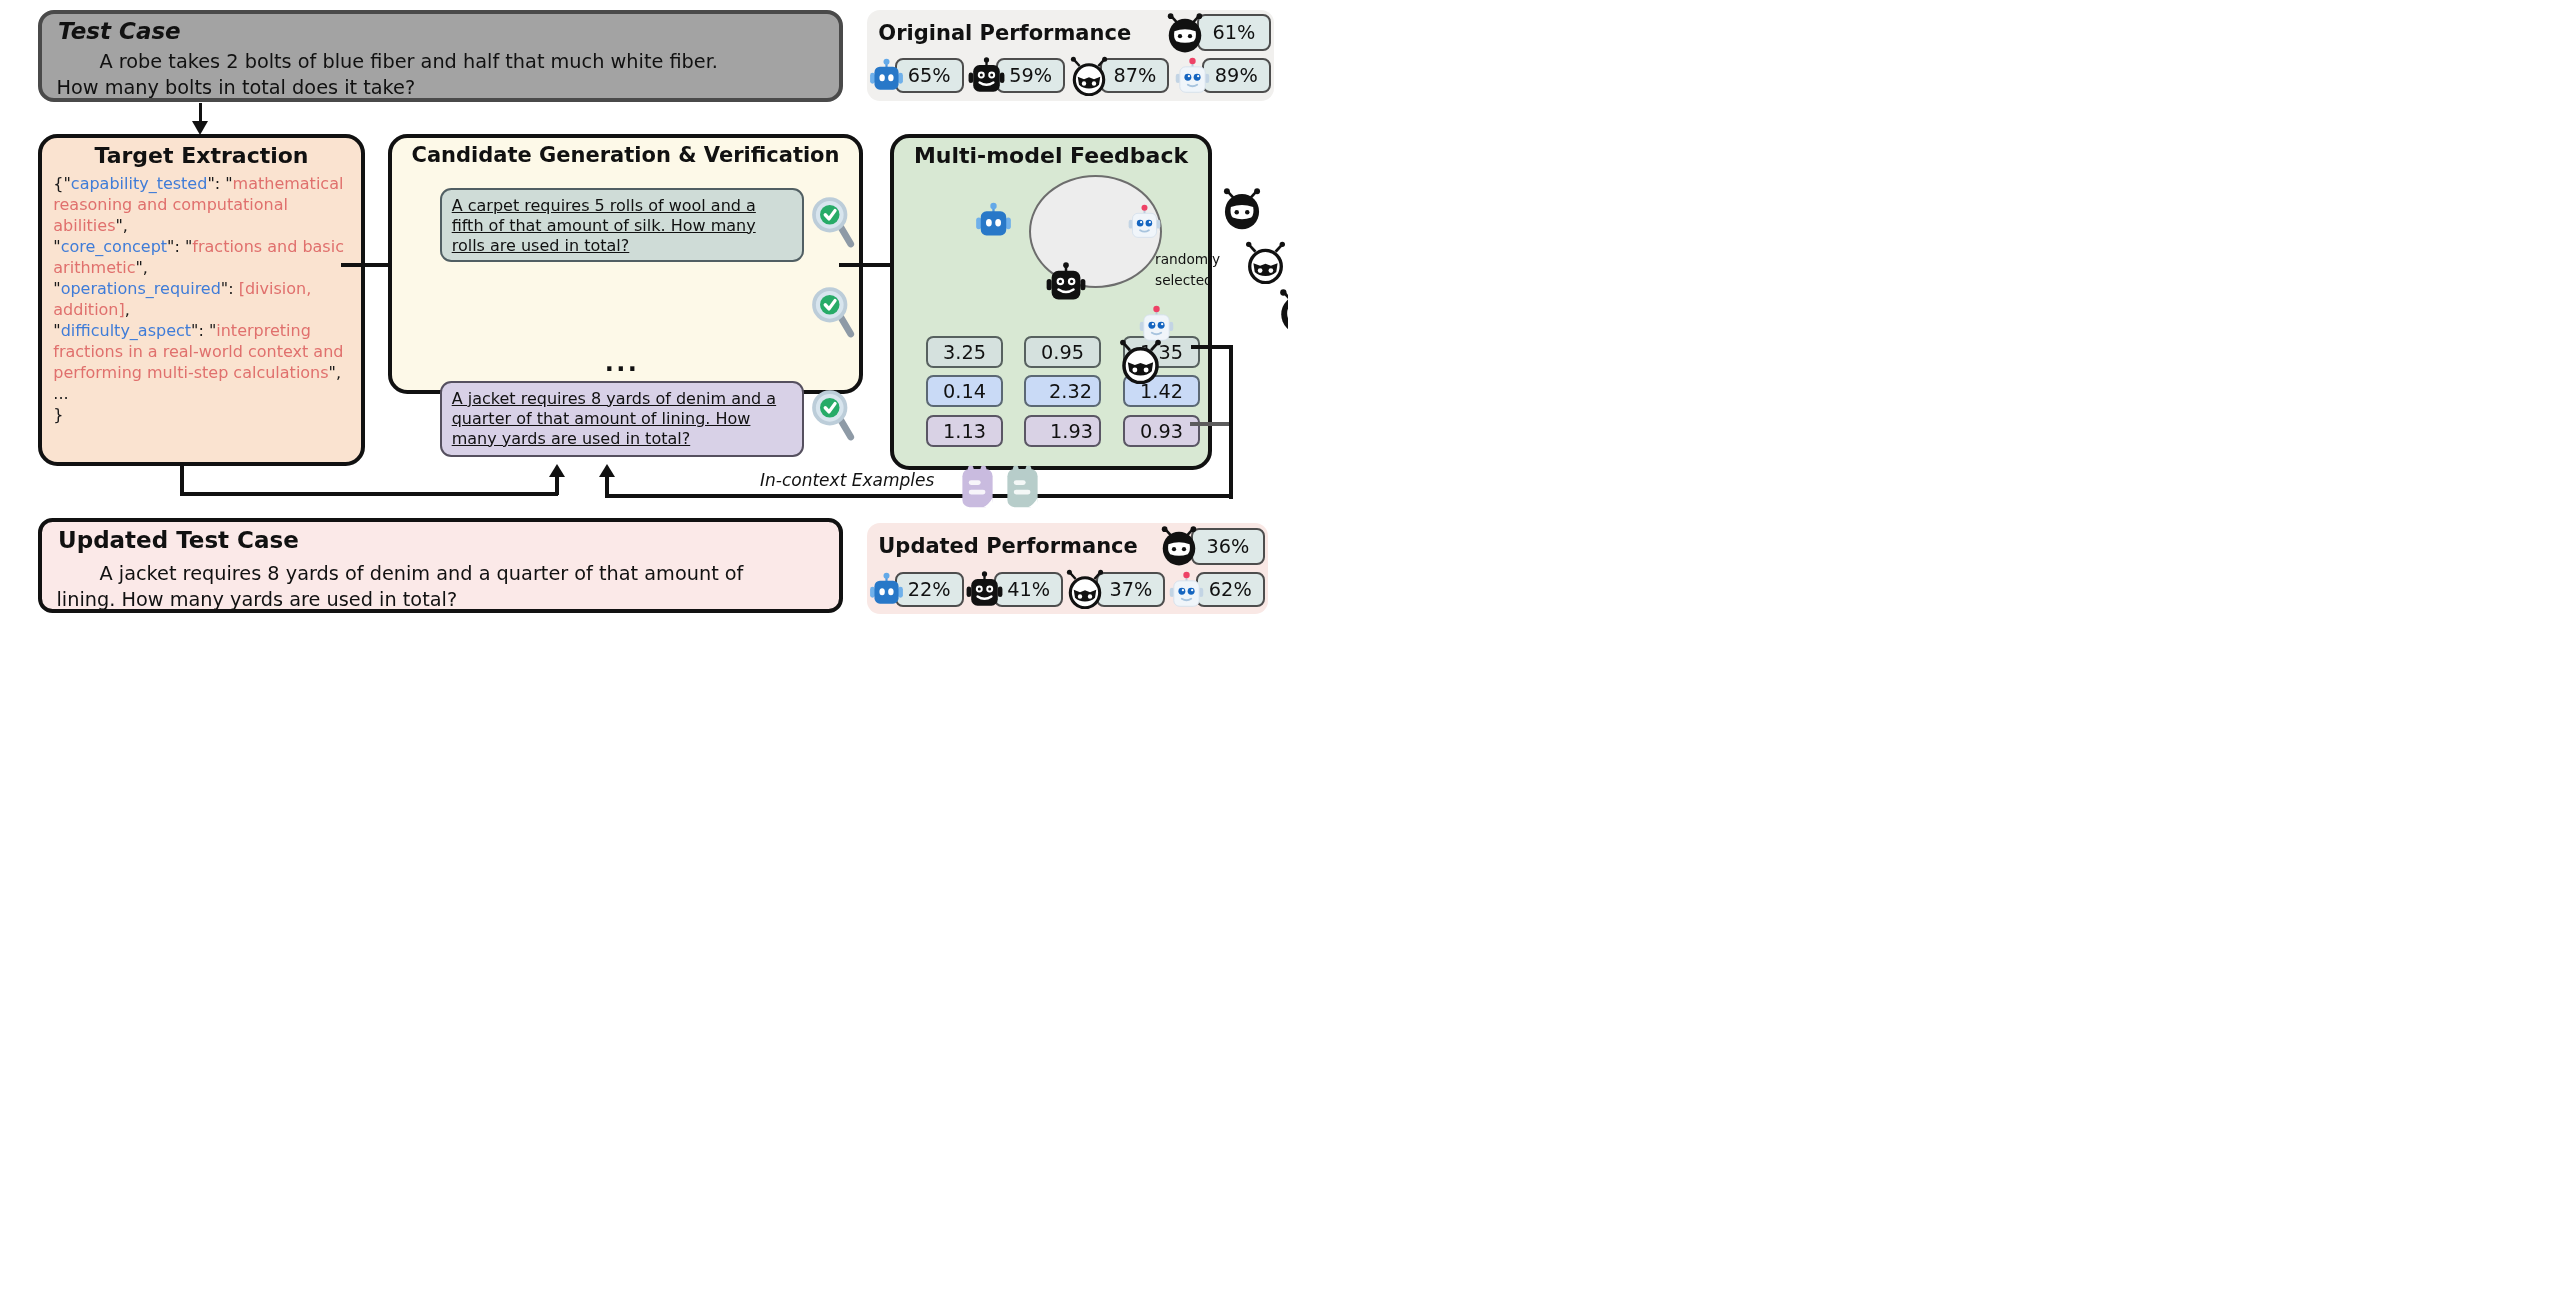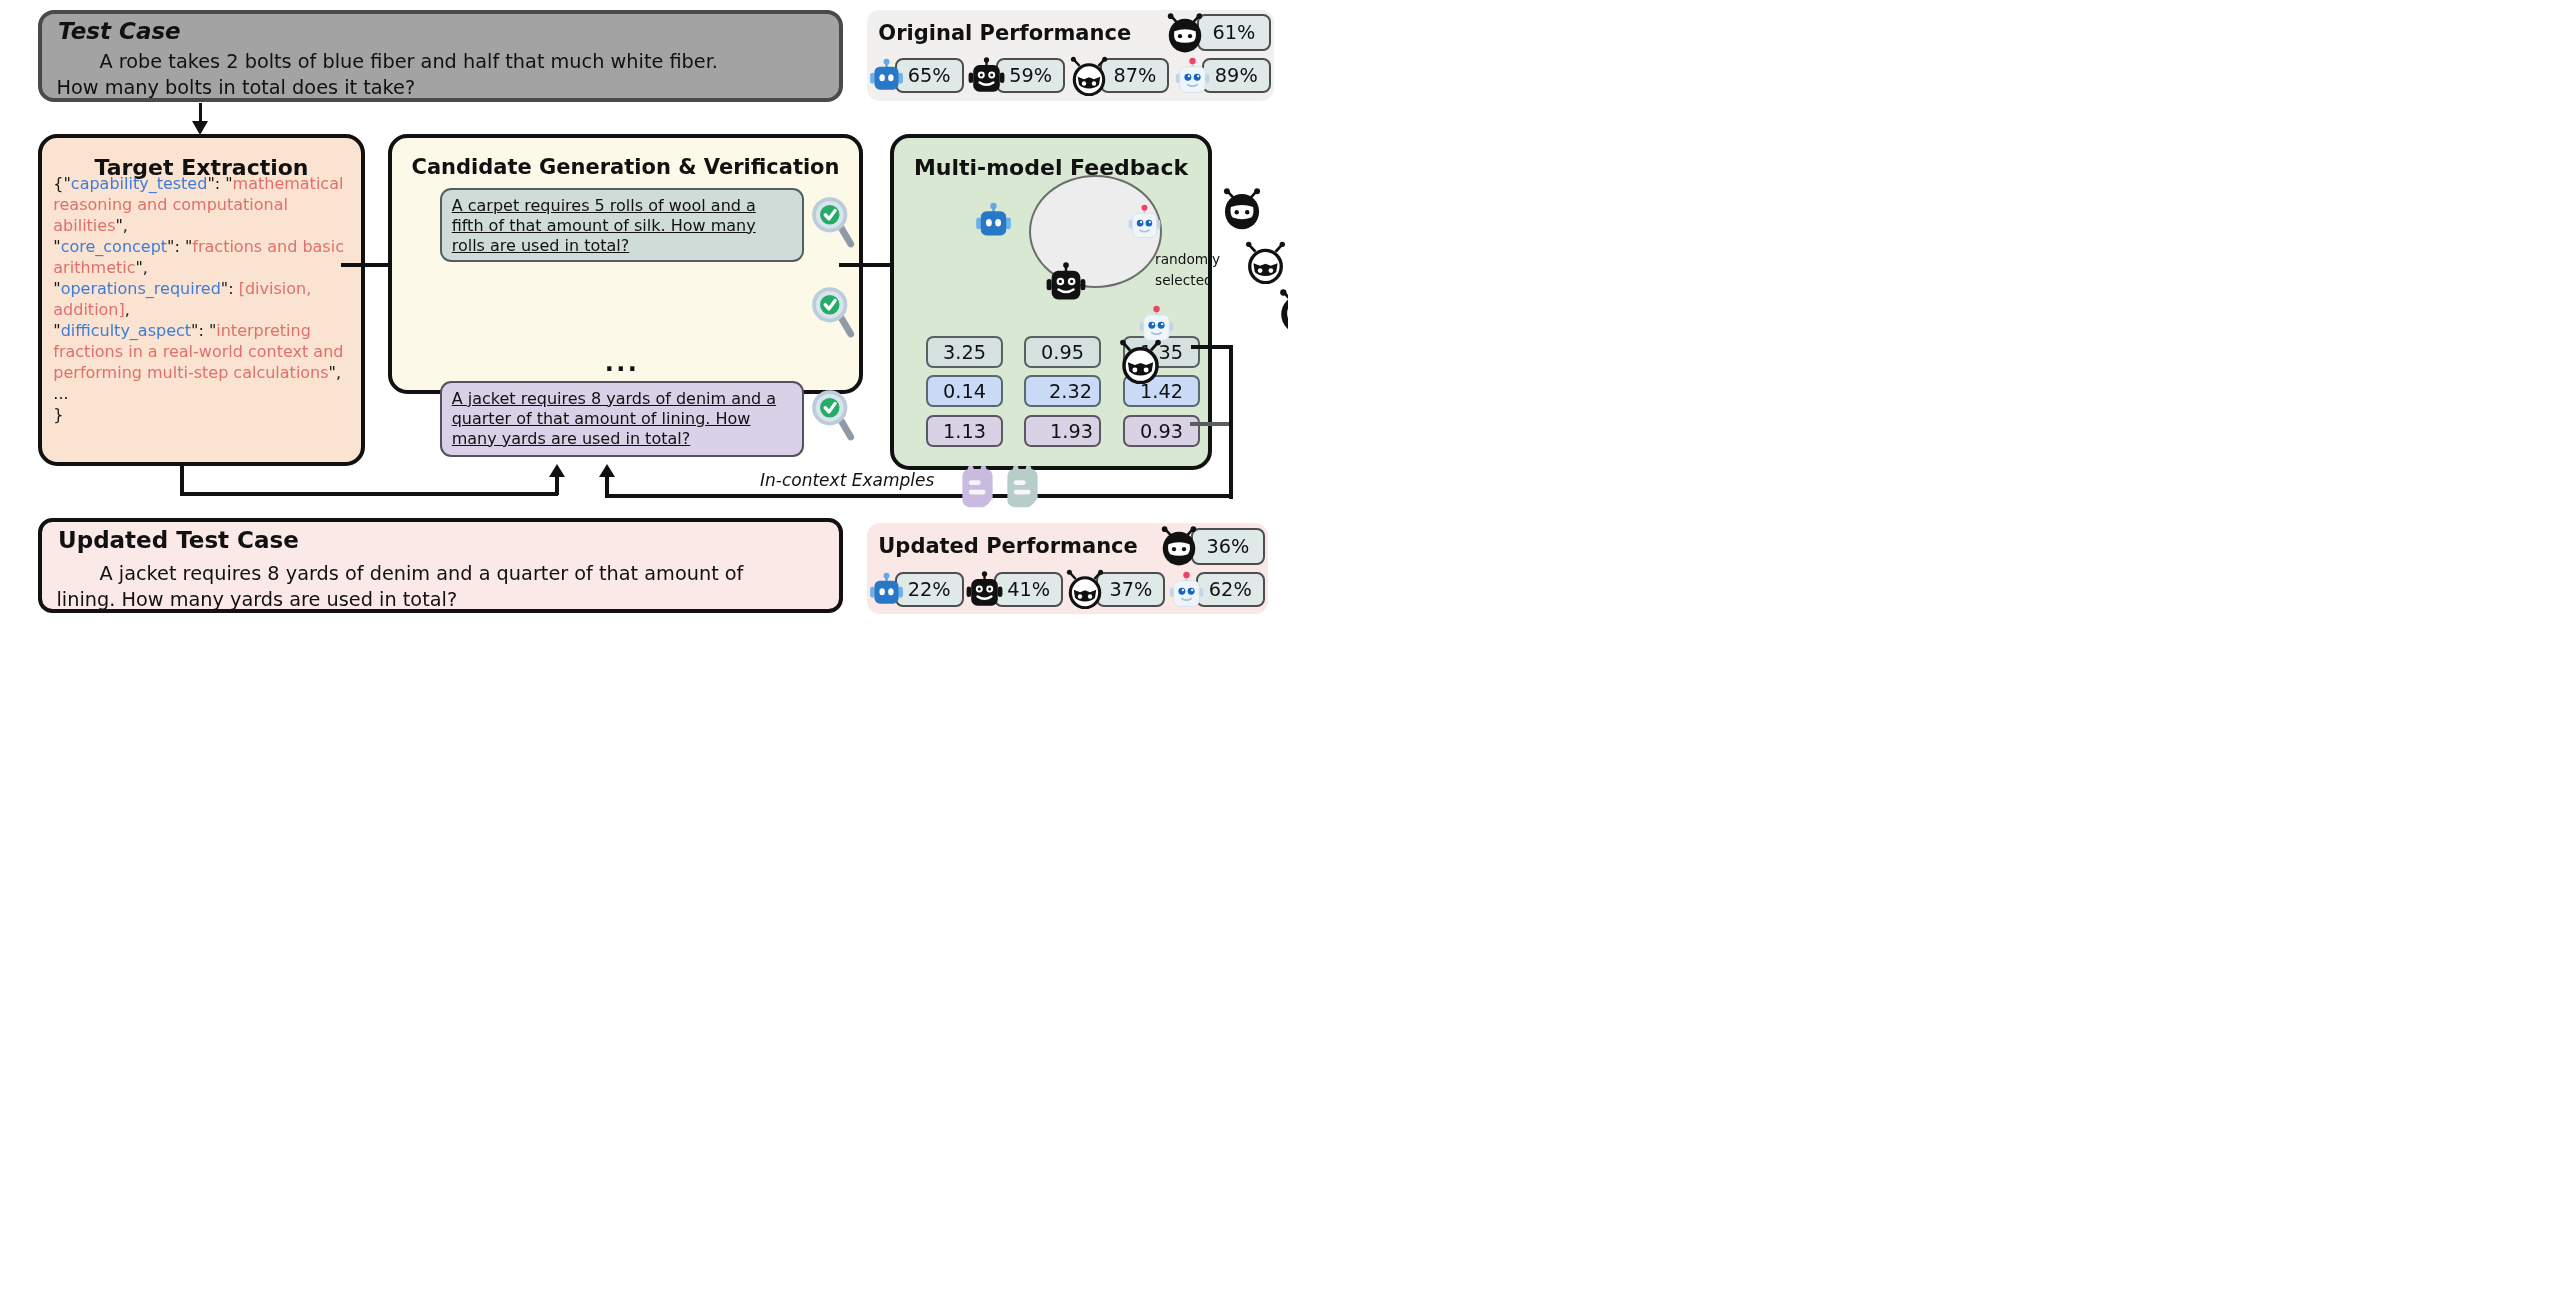--- a/index.html
+++ b/index.html
@@ -1,21 +1,21 @@
 <!DOCTYPE html>
 <html style="font-size:13px"><head>
 <meta charset="utf-8">
 <style>
   html,body{margin:0;padding:0;background:#fff;}
   #canvas{position:relative;width:1288px;height:649px;background:#fff;overflow:hidden;
           font-family:"DejaVu Sans","Liberation Sans",sans-serif;color:#111;}
   .abs{position:absolute;}
   .box{position:absolute;border:4px solid #111;border-radius:19.3px;box-sizing:border-box;}
   .panel{position:absolute;border-radius:13px;box-sizing:border-box;}
-  .bigtitle{font-weight:bold;font-size:22px;text-align:center;margin-top:12px;}
+  .bigtitle{font-weight:bold;font-size:22px;text-align:center;}
   .ln{position:absolute;background:#111;}
   .ln.gray{background:#5c5c5c;}
   .ah{position:absolute;width:0;height:0;}
   .ah-down{border-left:8.9px solid transparent;border-right:8.9px solid transparent;border-top:14.5px solid #111;}
   .ah-right{border-top:8.9px solid transparent;border-bottom:8.9px solid transparent;border-left:15.3px solid #111;}
   .ah-up{border-left:8px solid transparent;border-right:8px solid transparent;border-bottom:13.7px solid #111;}
   
   #test-case{left:38px;top:9.7px;width:805px;height:92px;background:#a3a3a3;border:4px solid #4a4a4a;border-radius:16px;}
   #test-case .ttl{position:absolute;left:16px;top:4.8px;font-size:23px;font-weight:bold;font-style:italic;}
   .case-body{position:absolute;left:14.5px;right:11.3px;top:35px;font-size:19.3px;line-height:26px;}

